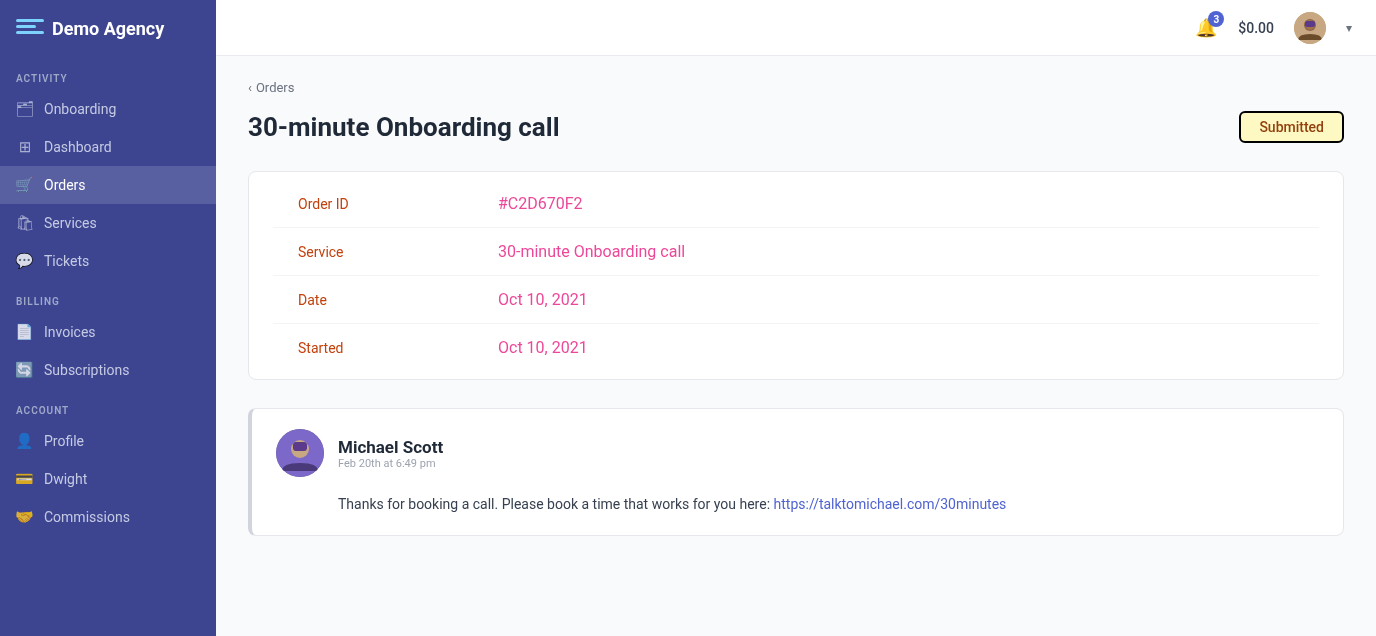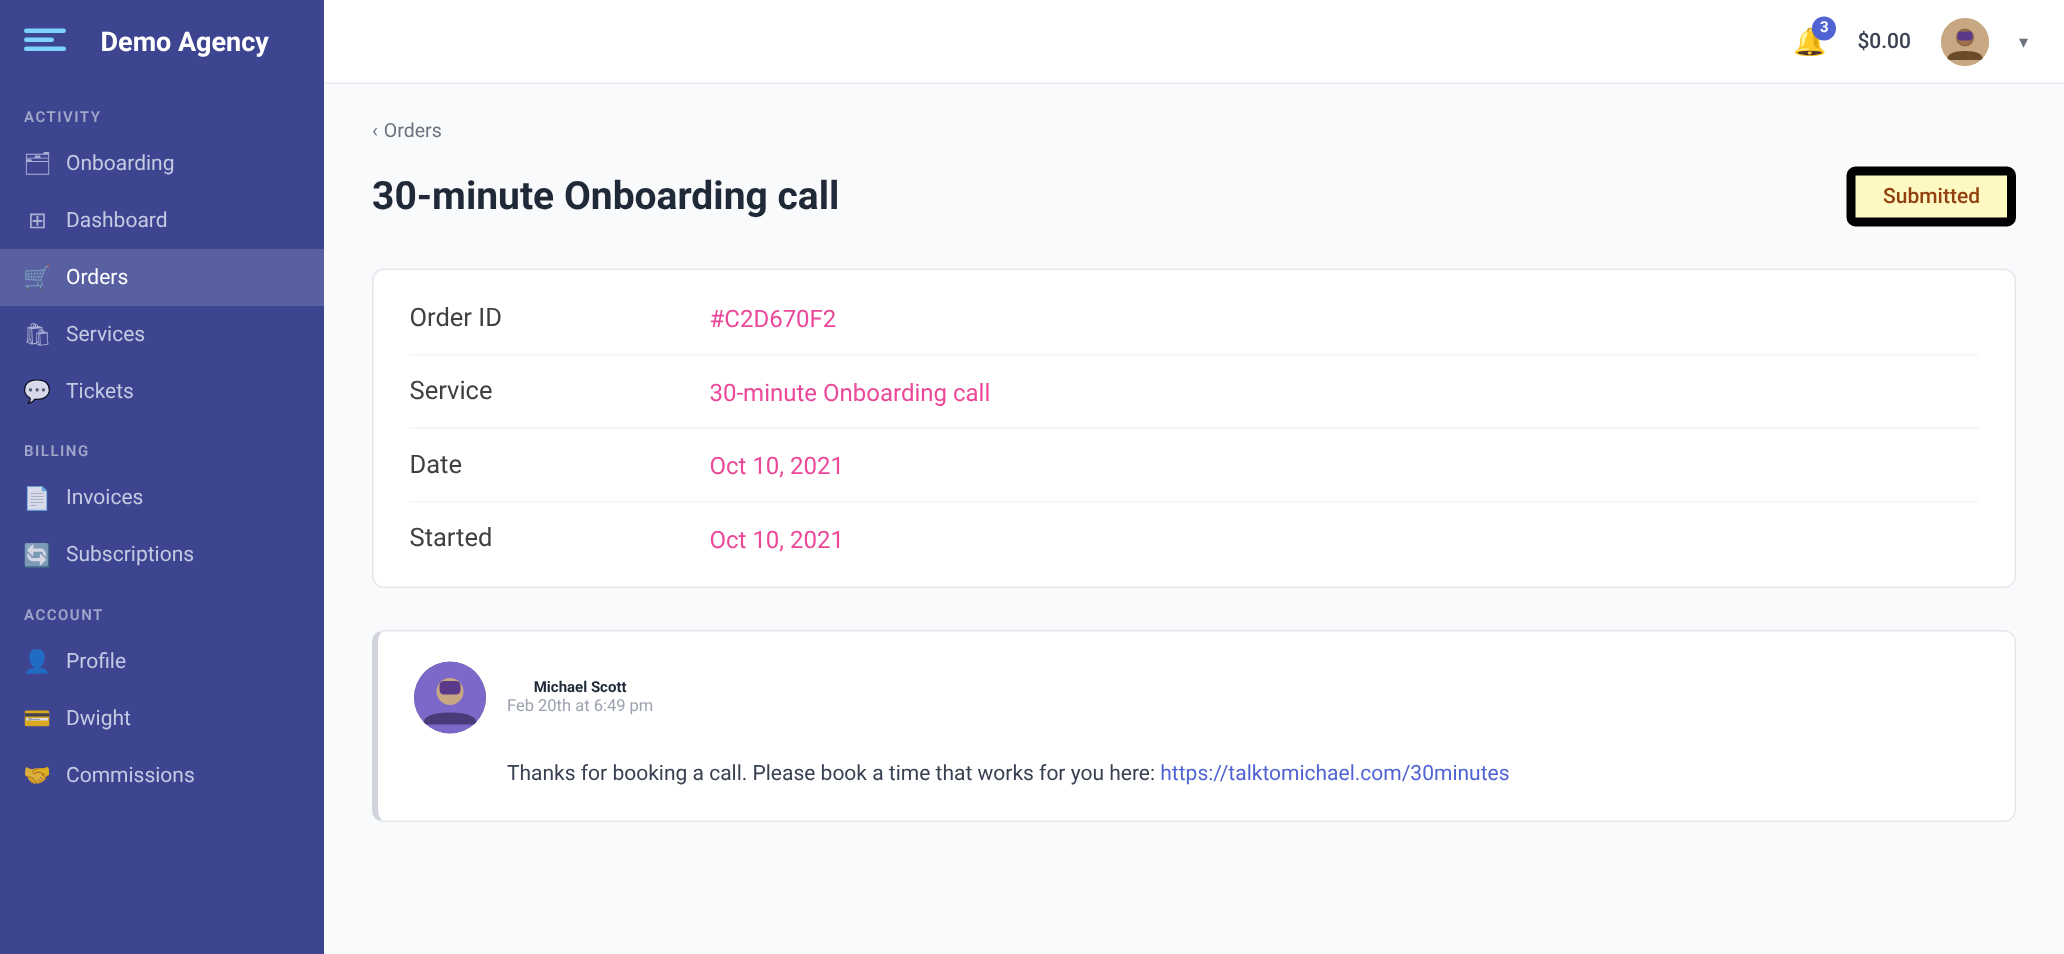--- a/index.html
+++ b/index.html
@@ -13,21 +13,21 @@
       color: #fff;
       display: flex;
       flex-direction: column;
       height: 636px;
       overflow-y: auto;
     }
     .sidebar-logo {
       padding: 18px 16px;
       display: flex;
       align-items: center;
-      gap: 23px;
+      gap: 8px;
       font-size: 18px;
       font-weight: 700;
       color: #fff;
       border-bottom: none;
     }
     .sidebar-logo-icon {
       width: 28px;
       height: 20px;
       display: flex;
       flex-direction: column;
@@ -163,21 +163,21 @@
       margin-bottom: 28px;
     }
     .page-title {
       font-size: 26px;
       font-weight: 700;
       color: #1f2937;
     }
     .status-badge {
       background: #fef9c3;
       color: #92400e;
-      border: 6px solid #000000;
+      border: 2px solid #000000;
       border-radius: 6px;
       padding: 6px 18px;
       font-size: 14px;
       font-weight: 500;
     }
 
     
     .card {
       background: #fff;
       border-radius: 8px;
@@ -191,22 +191,23 @@
     }
     .order-row {
       display: flex;
       align-items: center;
       padding: 14px 0;
       border-bottom: 1px solid #f3f4f6;
     }
     .order-row:last-child { border-bottom: none; }
     .order-label {
       width: 200px;
-      font-size: 17px;
-      color: #404040;
+      font-size: 14px;
+      color: #c2410c;
+      margin-left: 25px;
     }
     .order-value {
       font-size: 16px;
       color: #ec4899;
       font-weight: 400;
     }
 
     
     .section-title {
       font-size: 20px;
@@ -233,21 +234,21 @@
       border-radius: 50%;
       background: #6b5b95;
       overflow: hidden;
       display: flex;
       align-items: center;
       justify-content: center;
       flex-shrink: 0;
     }
     .message-avatar svg { width: 48px; height: 48px; }
     .message-author-name {
-      font-size: 10px;
+      font-size: 17px;
       font-weight: 700;
       color: #1f2937;
       text-align: center;
     }
     .message-timestamp {
       font-size: 11px;
       color: #9ca3af;
     }
     .message-body {
       font-size: 14px;

